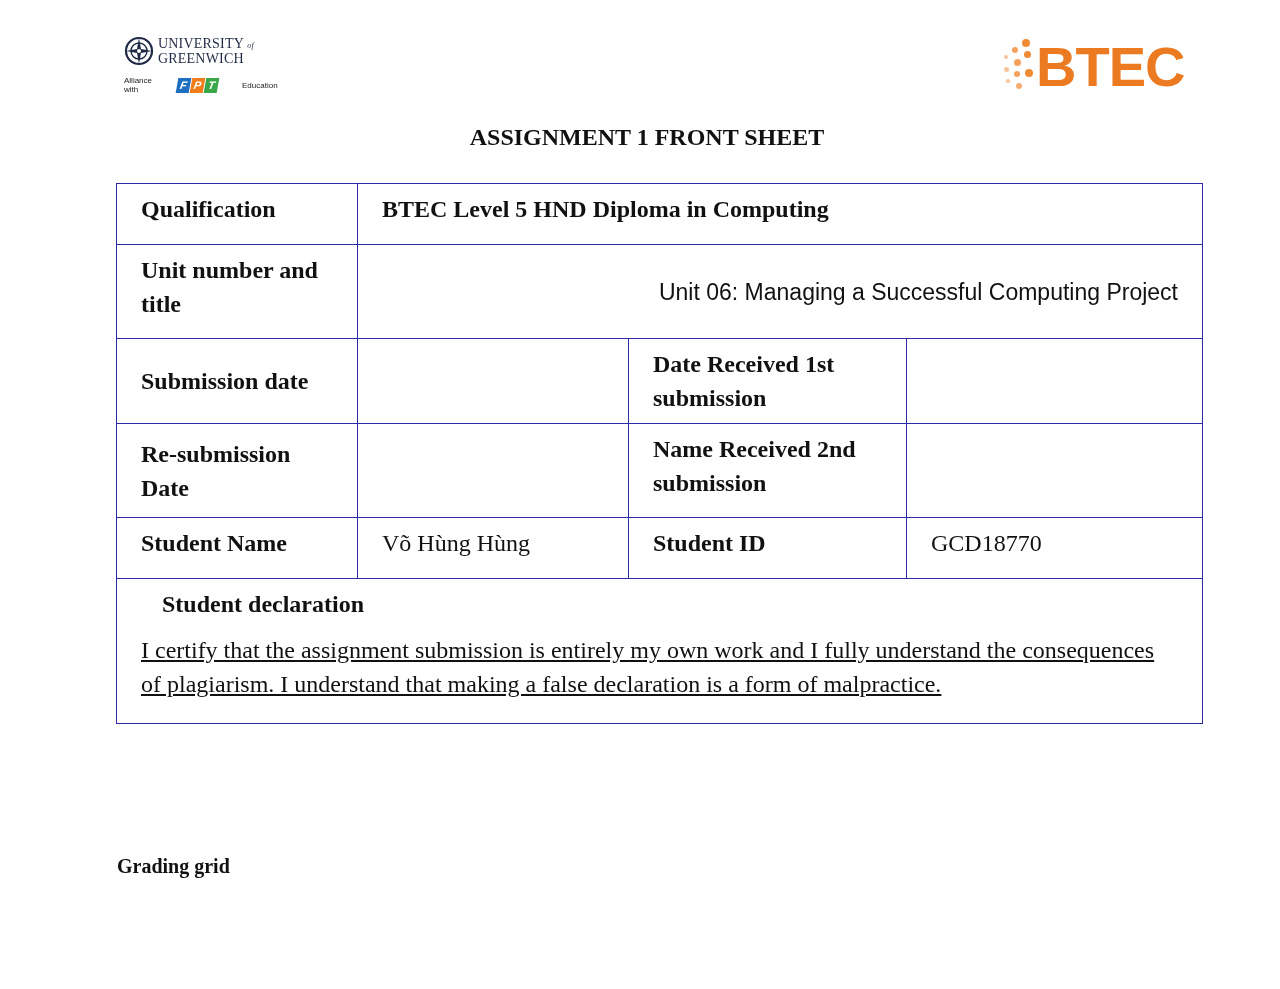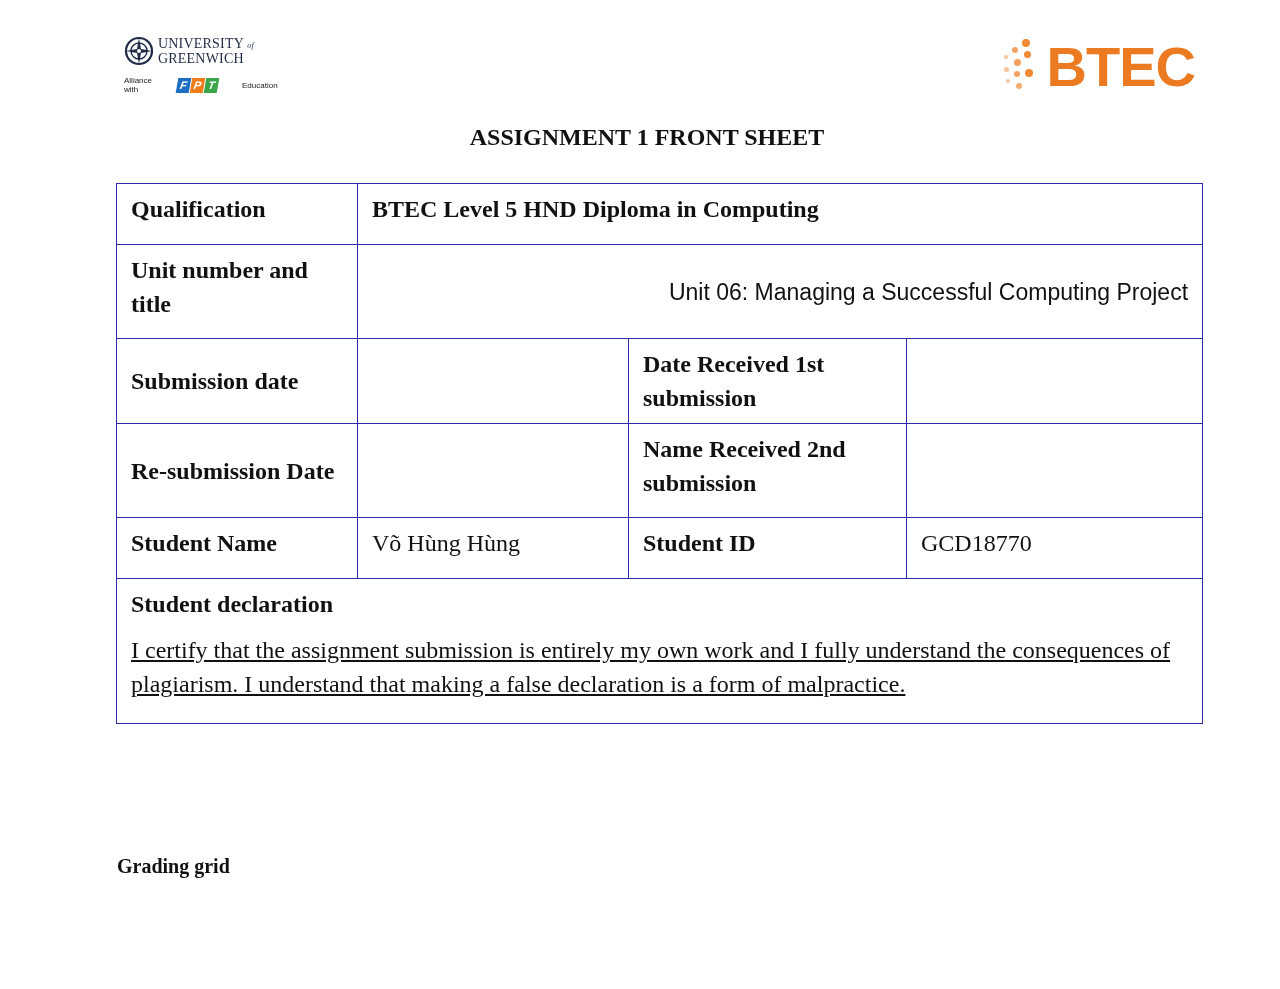--- a/index.html
+++ b/index.html
@@ -12,33 +12,33 @@
     .uog-text .l1 { font-size: 14px; letter-spacing: 0.2px; }
     .uog-text .l1 small { font-size: 8px; font-style: italic; }
     .uog-text .l2 { font-size: 14px; letter-spacing: 0.2px; }
     .fpt-row { display: flex; align-items: center; margin-top: 10px; font-family: "Liberation Sans", sans-serif; font-size: 8px; color: #222; gap: 20px; }
     .fpt-box { display: inline-flex; margin: 0 3px 0 5px; }
     .fpt-box span { display: inline-block; width: 13px; height: 15px; color: #fff; font-weight: bold; font-style: italic; font-size: 11px; text-align: center; line-height: 15px; transform: skewX(-10deg); margin-right: 1px; }
     .fpt-f { background: #1e6fc2; }
     .fpt-p { background: #f07d1a; }
     .fpt-t { background: #3aa64a; }
 
-    .logo-btec { position: absolute; left: 1000px; top: 36px; width: 195px; height: 62px; display: flex; align-items: center; justify-content: space-between; }
+    .logo-btec { position: absolute; left: 1000px; top: 36px; width: 195px; height: 62px; display: flex; align-items: center; }
     .btec-dots { width: 36px; height: 60px; position: relative; }
     .btec-dots i { position: absolute; border-radius: 50%; background: #f08a33; }
     .btec-word { font-family: "Liberation Sans", sans-serif; font-weight: bold; font-size: 56px; color: #ec7a21; letter-spacing: -1px; line-height: 60px; }
 
     .doc-title { position: absolute; left: 0; width: 1294px; top: 124px; text-align: center; font-size: 24px; font-weight: bold; }
 
     table.front { position: absolute; left: 116px; top: 183px; border-collapse: collapse; width: 1086px; table-layout: fixed; }
-    table.front td { border: 1.3px solid #2b2ba8; vertical-align: top; padding: 8px 14px; font-size: 24px; line-height: 34px; }
+    table.front td { border: 1.3px solid #2b2ba8; vertical-align: top; padding: 8px 24px; font-size: 24px; line-height: 34px; }
     .lbl { font-weight: bold; }
     .sans { font-family: "Liberation Sans", sans-serif; font-size: 23px !important; text-align: right; }
     .vc { vertical-align: middle !important; }
-    .decl-title { font-weight: bold; margin-bottom: 12px; }
+    .decl-title { font-weight: bold; margin-bottom: 12px; margin-left: 21px; }
     .decl-text { font-size: 24px; line-height: 34px; text-decoration: underline; }
     tr.sig td.empty { border: none; border-top: 1.3px solid #2b2ba8; }
     tr.sig td.sig-lbl { border-left: 1.3px solid #444; border-bottom: 1.3px solid #444; border-right: 1.3px solid #444; }
 
     .grading { position: absolute; left: 117px; top: 855px; font-size: 20px; font-weight: bold; }
   </style>
 </head>
 <body>
 
 <div class="logo-uog">

